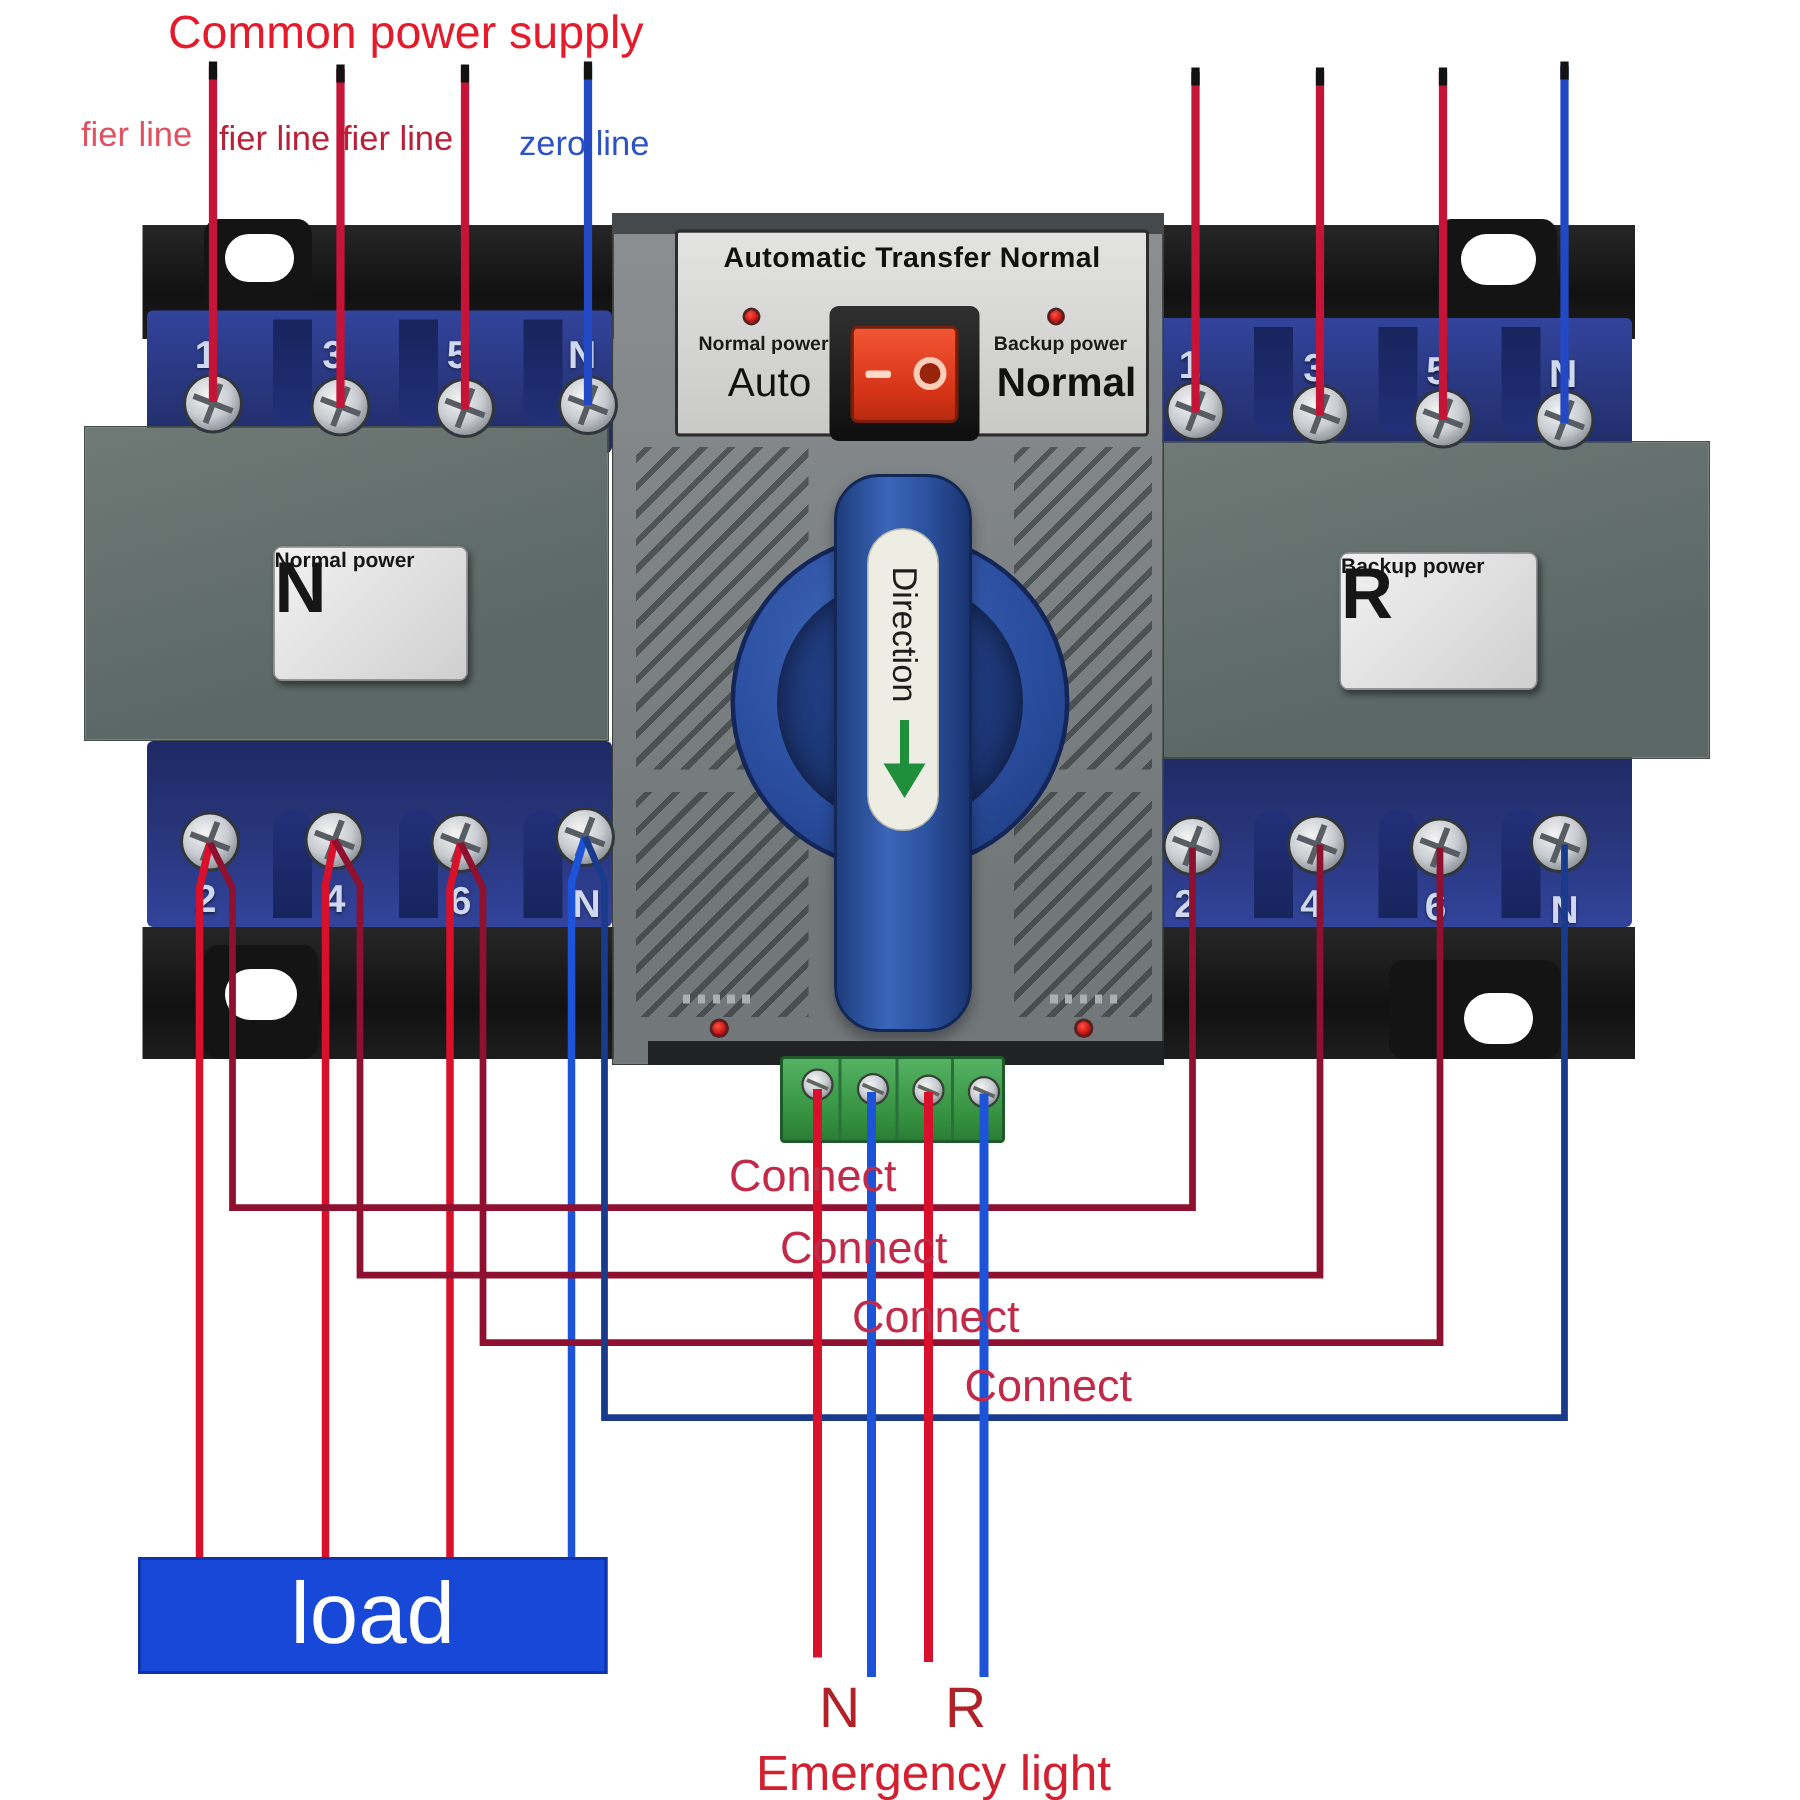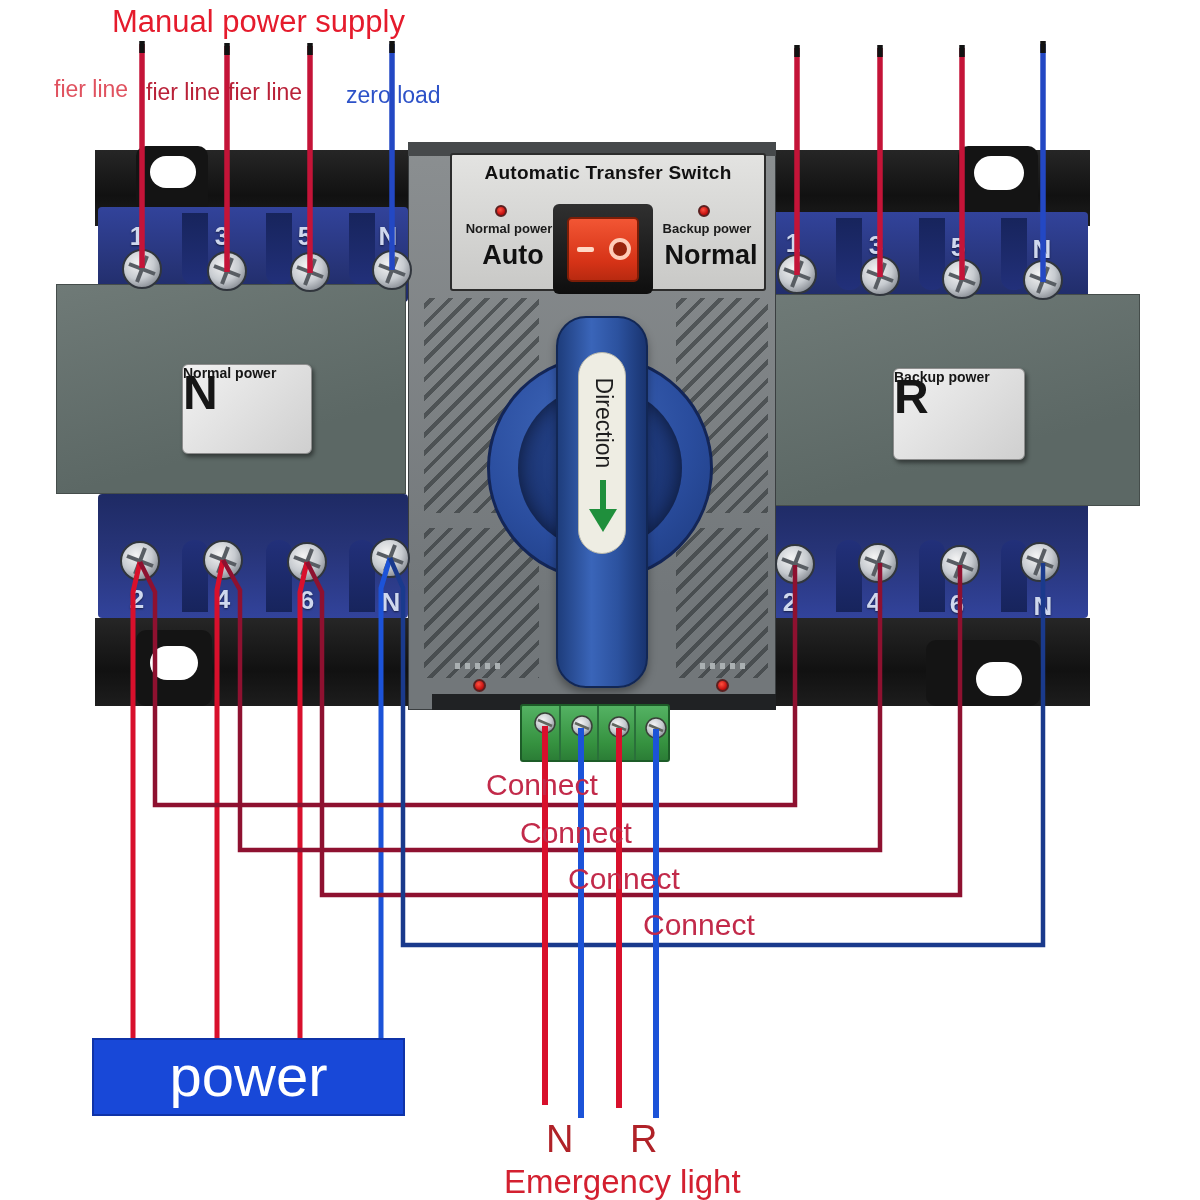--- a/index.html
+++ b/index.html
@@ -124,25 +124,25 @@
   </div>
 
   <div class="dev module" style="left:408px;top:142px;width:368px;height:568px;"></div>
   <div class="dev module-top" style="left:408px;top:142px;width:368px;height:14px;"></div>
   <div class="dev vent" style="left:424px;top:298px;width:115px;height:215px;"></div>
   <div class="dev vent" style="left:676px;top:298px;width:92px;height:215px;"></div>
   <div class="dev vent" style="left:424px;top:528px;width:115px;height:150px;"></div>
   <div class="dev vent" style="left:676px;top:528px;width:92px;height:150px;"></div>
 
   <div class="dev panel" style="left:450px;top:153px;width:316px;height:138px;"></div>
-  <div class="dev ctr" style="left:608px;top:162px;font-size:19px;font-weight:bold;color:#111;letter-spacing:.3px;">Automatic Transfer Switch</div>
+  <div class="dev ctr" style="left:608px;top:162px;font-size:19px;font-weight:bold;color:#111;letter-spacing:.3px;">Automatic Transfer Normal</div>
   <div class="dev led" style="left:495px;top:205px;"></div>
   <div class="dev led" style="left:698px;top:205px;"></div>
   <div class="dev ctr" style="left:509px;top:221px;font-size:13px;font-weight:bold;color:#1a1a1a;">Normal power</div>
-  <div class="dev ctr" style="left:513px;top:240px;font-size:27px;font-weight:bold;color:#111;">Auto</div>
+  <div class="dev ctr" style="left:513px;top:240px;font-size:27px;font-weight:normal;color:#111;">Auto</div>
   <div class="dev ctr" style="left:707px;top:221px;font-size:13px;font-weight:bold;color:#1a1a1a;">Backup power</div>
   <div class="dev ctr" style="left:711px;top:240px;font-size:27px;font-weight:bold;color:#111;">Normal</div>
   <div class="dev bezel" style="left:553px;top:204px;width:100px;height:90px;"></div>
   <div class="dev rocker" style="left:567px;top:217px;width:72px;height:65px;">
     <div class="rk-dash" style="left:8px;top:28px;"></div>
     <div class="rk-o" style="left:40px;top:19px;"></div>
   </div>
 
   <div class="dev knob-circle" style="left:487px;top:355px;"></div>
   <div class="dev knob-inner" style="left:518px;top:386px;"></div>
@@ -255,30 +255,30 @@
     </g>
 
     <g fill="none" stroke-width="6">
       <path d="M545,726 V1105" stroke="#d8102c"></path>
       <path d="M581,728 V1118" stroke="#1c53d8"></path>
       <path d="M619,728 V1108" stroke="#d8102c"></path>
       <path d="M656,729 V1118" stroke="#1c53d8"></path>
     </g>
   </svg>
 
-  <div class="ann t-red" style="left:112px;top:4px;">Manual power supply</div>
+  <div class="ann t-red" style="left:112px;top:4px;">Common power supply</div>
   <div class="ann t-fier1" style="left:54px;top:76px;">fier line</div>
   <div class="ann t-fier" style="left:146px;top:79px;">fier line</div>
   <div class="ann t-fier" style="left:228px;top:79px;">fier line</div>
-  <div class="ann t-zero" style="left:346px;top:82px;">zero load</div>
+  <div class="ann t-zero" style="left:346px;top:82px;">zero line</div>
 
   <div class="ann t-connect" style="left:486px;top:768px;">Connect</div>
   <div class="ann t-connect" style="left:520px;top:816px;">Connect</div>
   <div class="ann t-connect" style="left:568px;top:862px;">Connect</div>
   <div class="ann t-connect" style="left:643px;top:908px;">Connect</div>
 
-  <div class="ann loadbox">power</div>
+  <div class="ann loadbox">load</div>
 
   <div class="ann t-nr" style="left:546px;top:1118px;">N</div>
   <div class="ann t-nr" style="left:630px;top:1118px;">R</div>
   <div class="ann t-ind" style="left:504px;top:1163px;">Emergency light</div>
 
 </div>
 
 </body></html>

